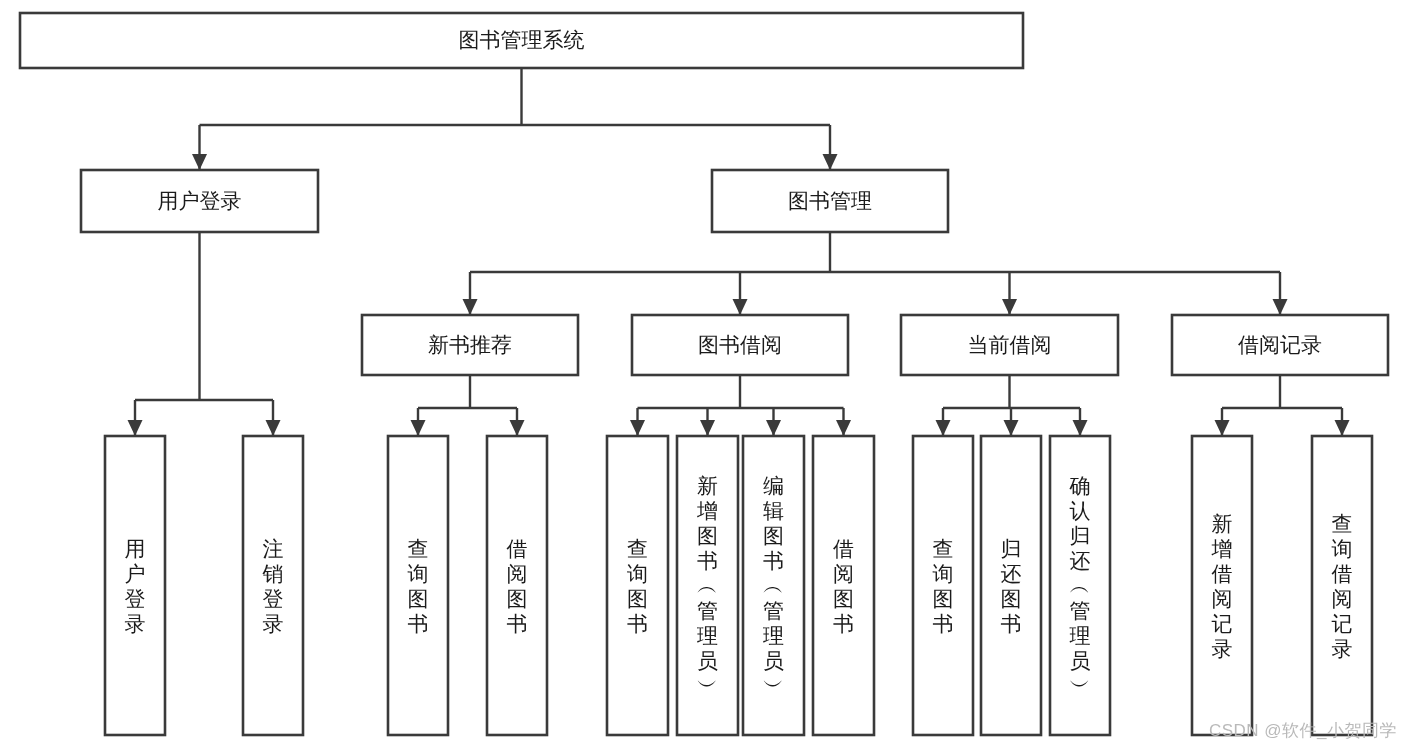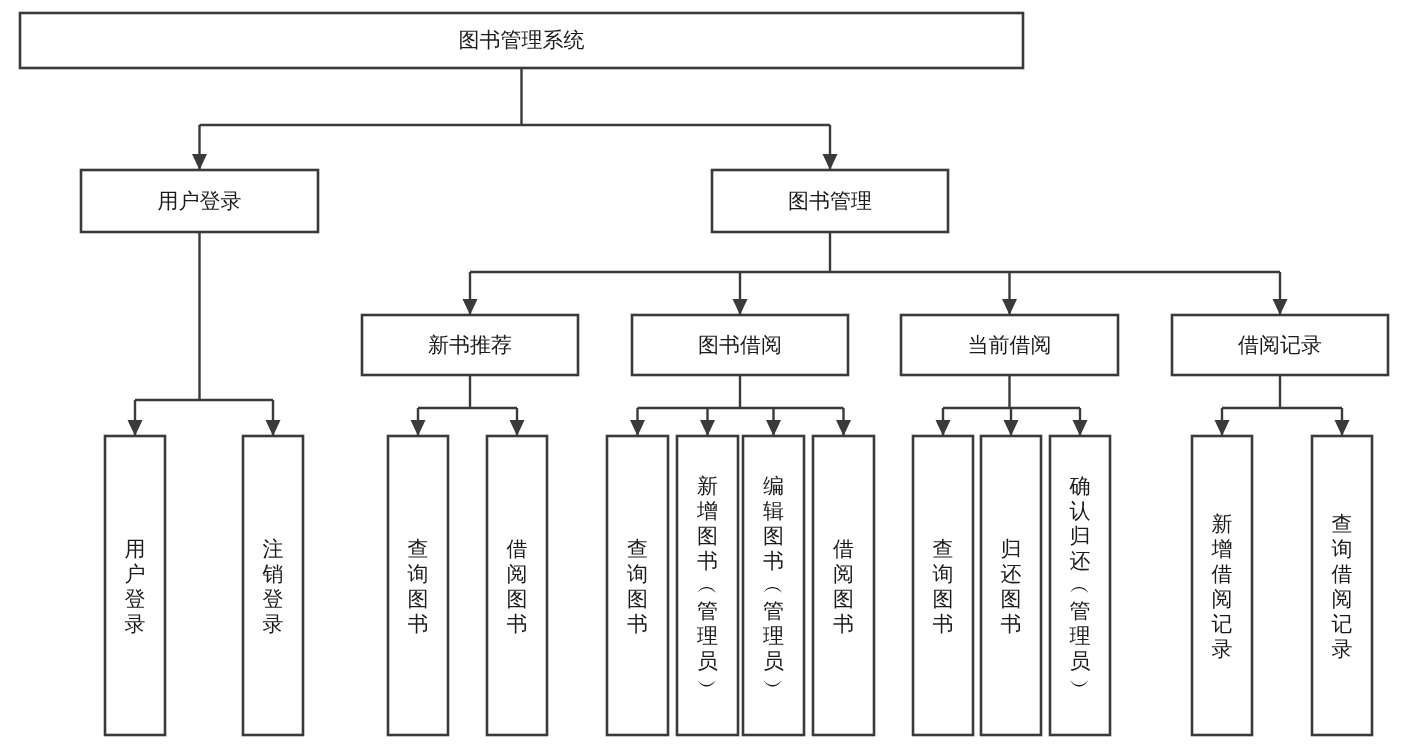--- a/index.html
+++ b/index.html
@@ -200,13 +200,14 @@
         <g>
           <rect x="1192" y="436" width="60" height="299" class="node-box"></rect>
           <text x="1222" y="530.5" class="node-label-v"><tspan x="1222" dy="0">新</tspan><tspan x="1222" dy="25">增</tspan><tspan x="1222" dy="25">借</tspan><tspan x="1222" dy="25">阅</tspan><tspan x="1222" dy="25">记</tspan><tspan x="1222" dy="25">录</tspan></text>
         </g>
         <g>
           <rect x="1312" y="436" width="60" height="299" class="node-box"></rect>
           <text x="1342" y="530.5" class="node-label-v"><tspan x="1342" dy="0">查</tspan><tspan x="1342" dy="25">询</tspan><tspan x="1342" dy="25">借</tspan><tspan x="1342" dy="25">阅</tspan><tspan x="1342" dy="25">记</tspan><tspan x="1342" dy="25">录</tspan></text>
         </g>
       </g>
   </svg>
+  <div class="watermark">CSDN @软件_小贺同学</div>
 </div>
 
 </body></html>

